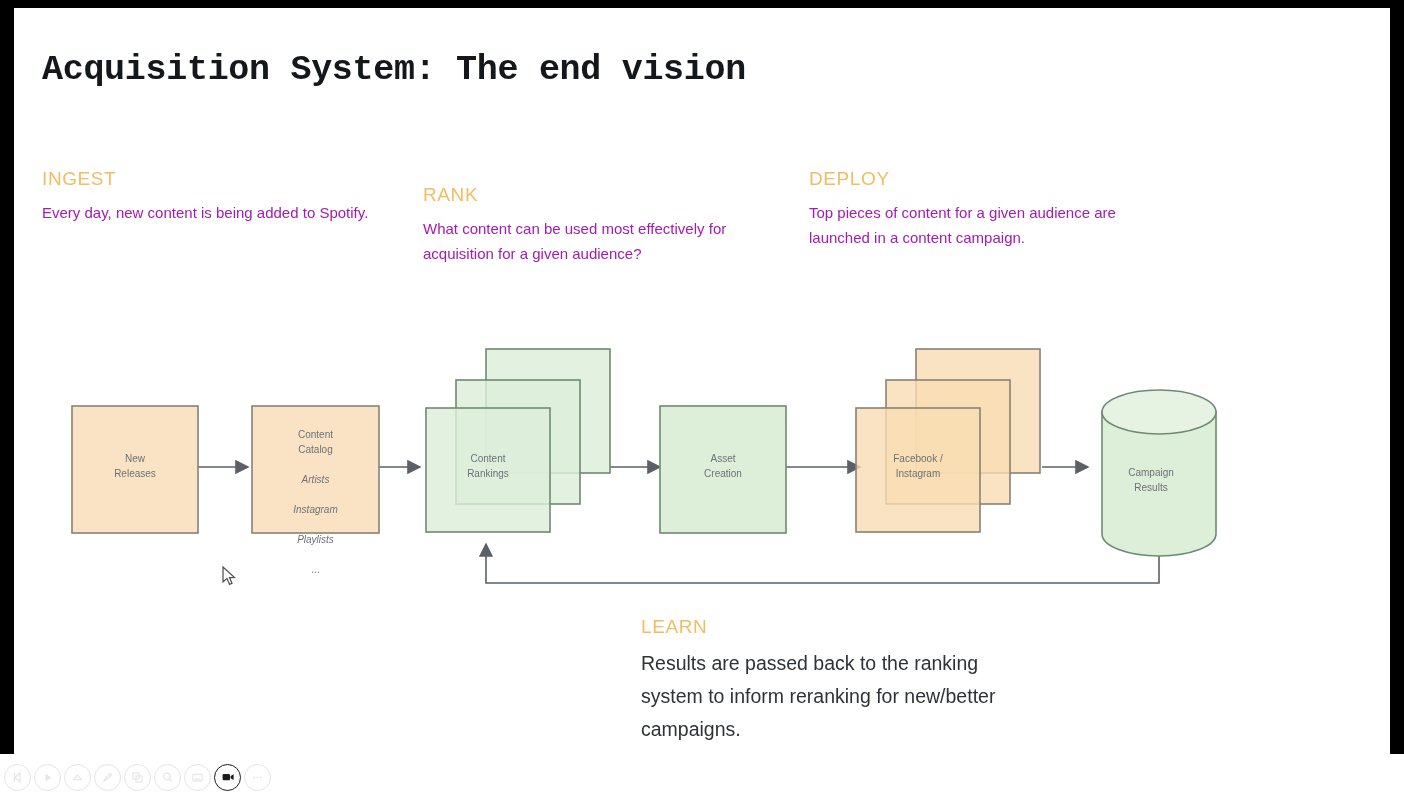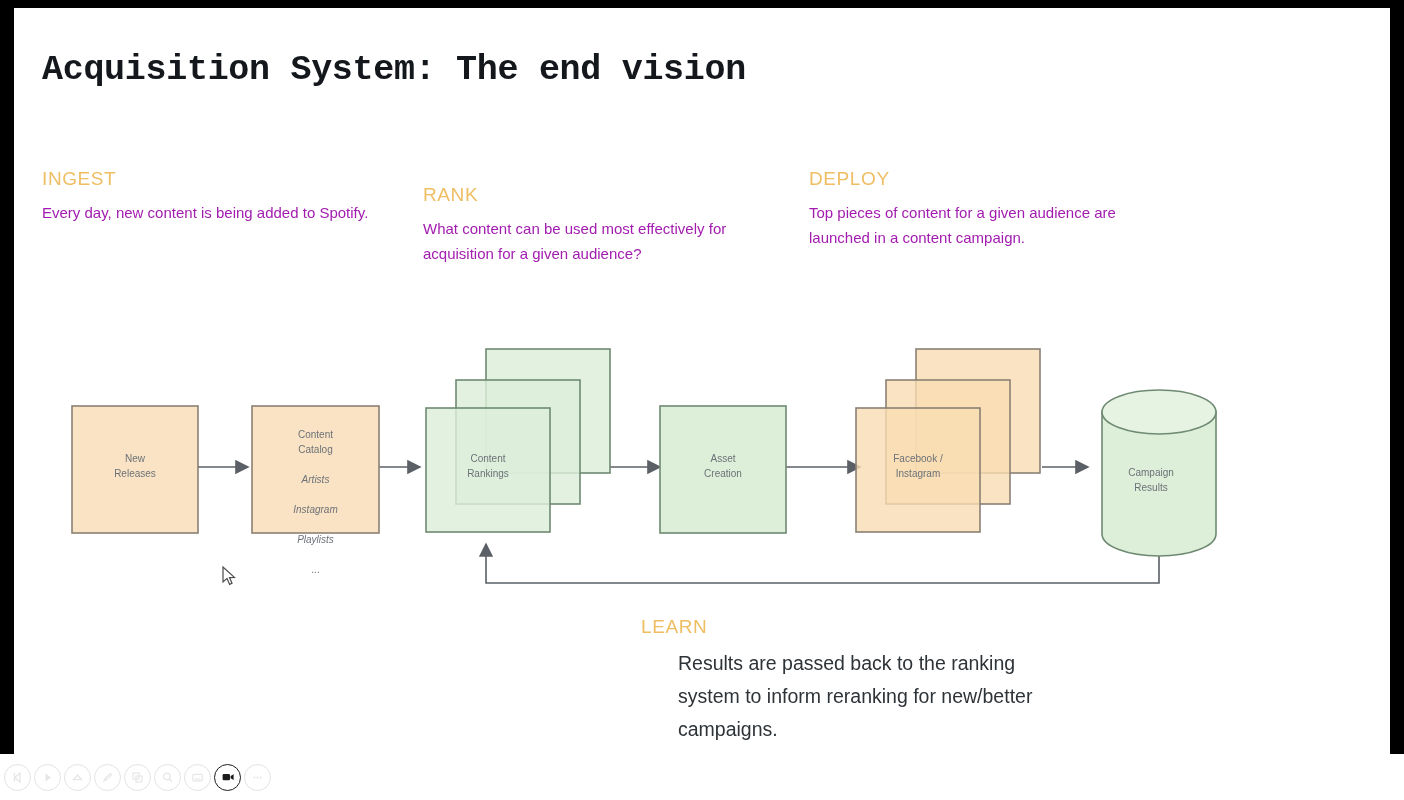--- a/index.html
+++ b/index.html
@@ -31,21 +31,21 @@
   }
   #col-ingest{left:28px;top:160px;}
   #col-rank{left:409px;top:176px;width:360px;}
   #col-deploy{left:795px;top:160px;width:360px;}
 
   
   #col-learn{position:absolute;left:627px;top:608px;width:400px;}
   #col-learn .kicker{
     font-size:19px;font-weight:normal;color:#efbe63;letter-spacing:0.6px;margin-bottom:9px;
   }
-  #col-learn .body{font-size:19.5px;color:#2e3338;line-height:1.68;margin-left:37px;}
+  #col-learn .body{font-size:19.5px;color:#2e3338;line-height:1.68;}
 
   
   #diagram{position:absolute;left:0;top:0;width:1376px;height:747px;}
   #diagram svg{position:absolute;left:0;top:0;}
 
   .node-label{
     position:absolute;
     font-size:10px;color:#6c7278;line-height:1.5;
     text-align:center;pointer-events:none;white-space:pre-line;
   }

